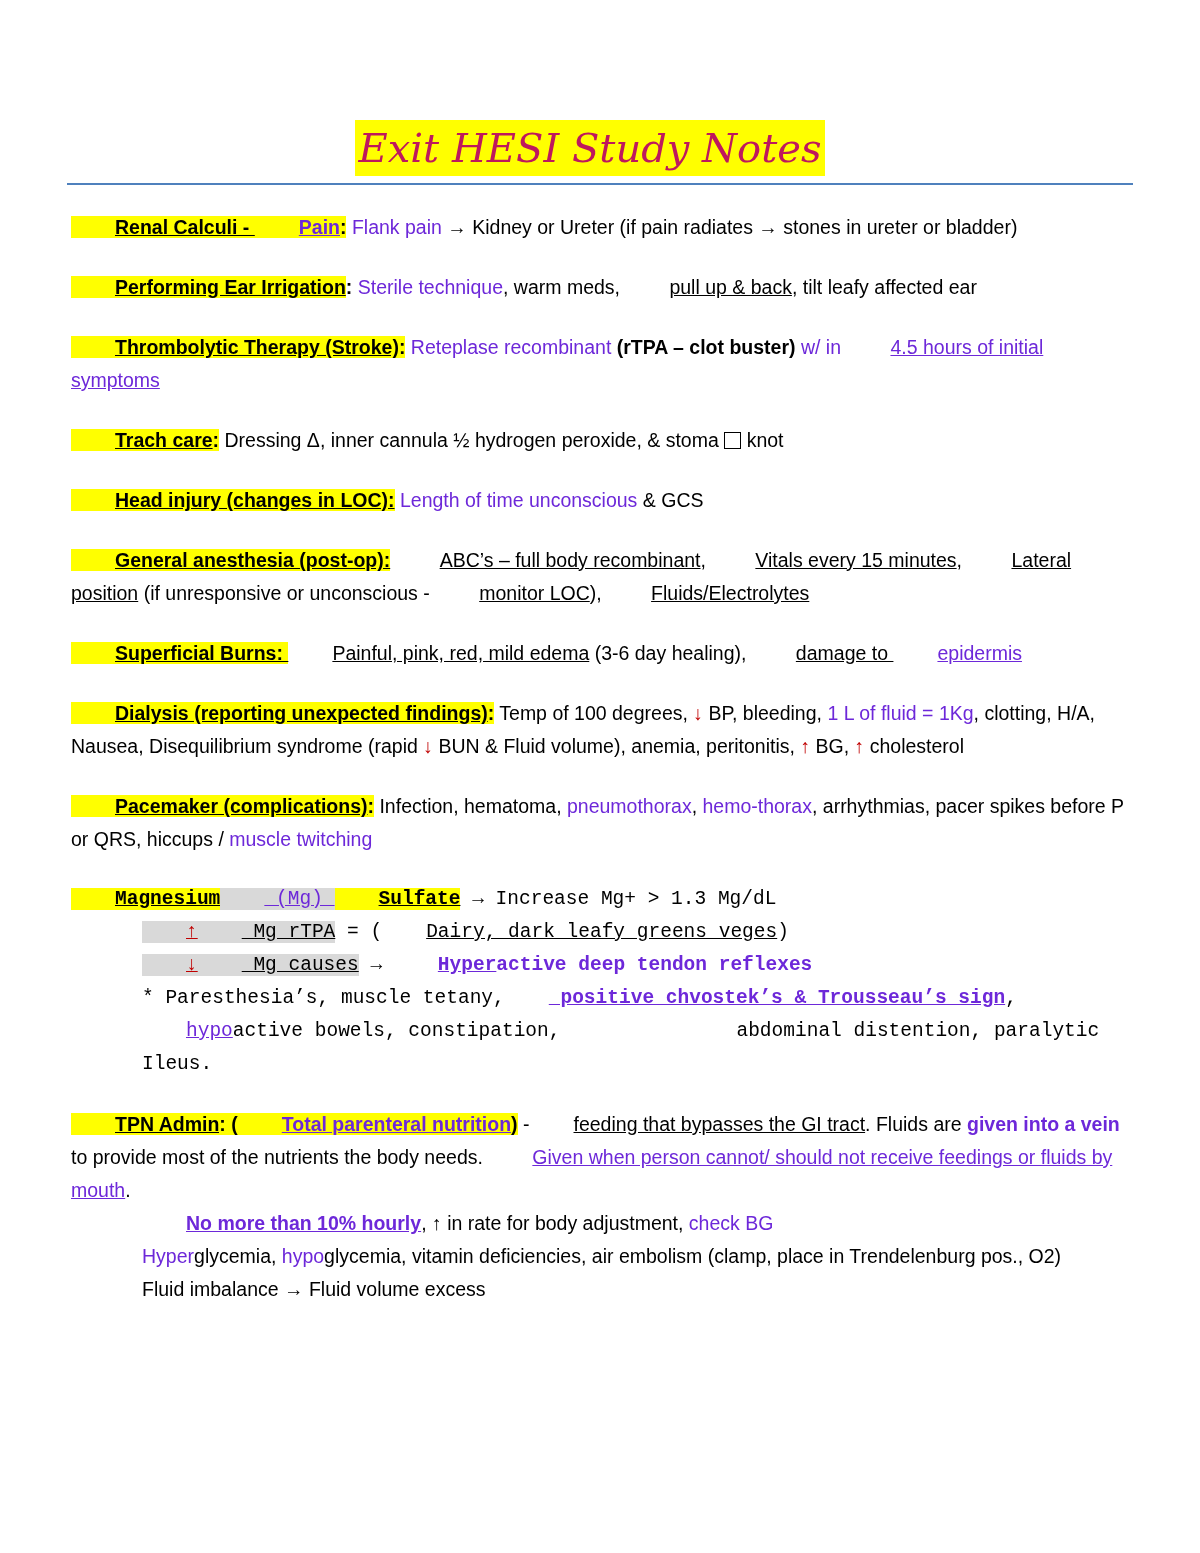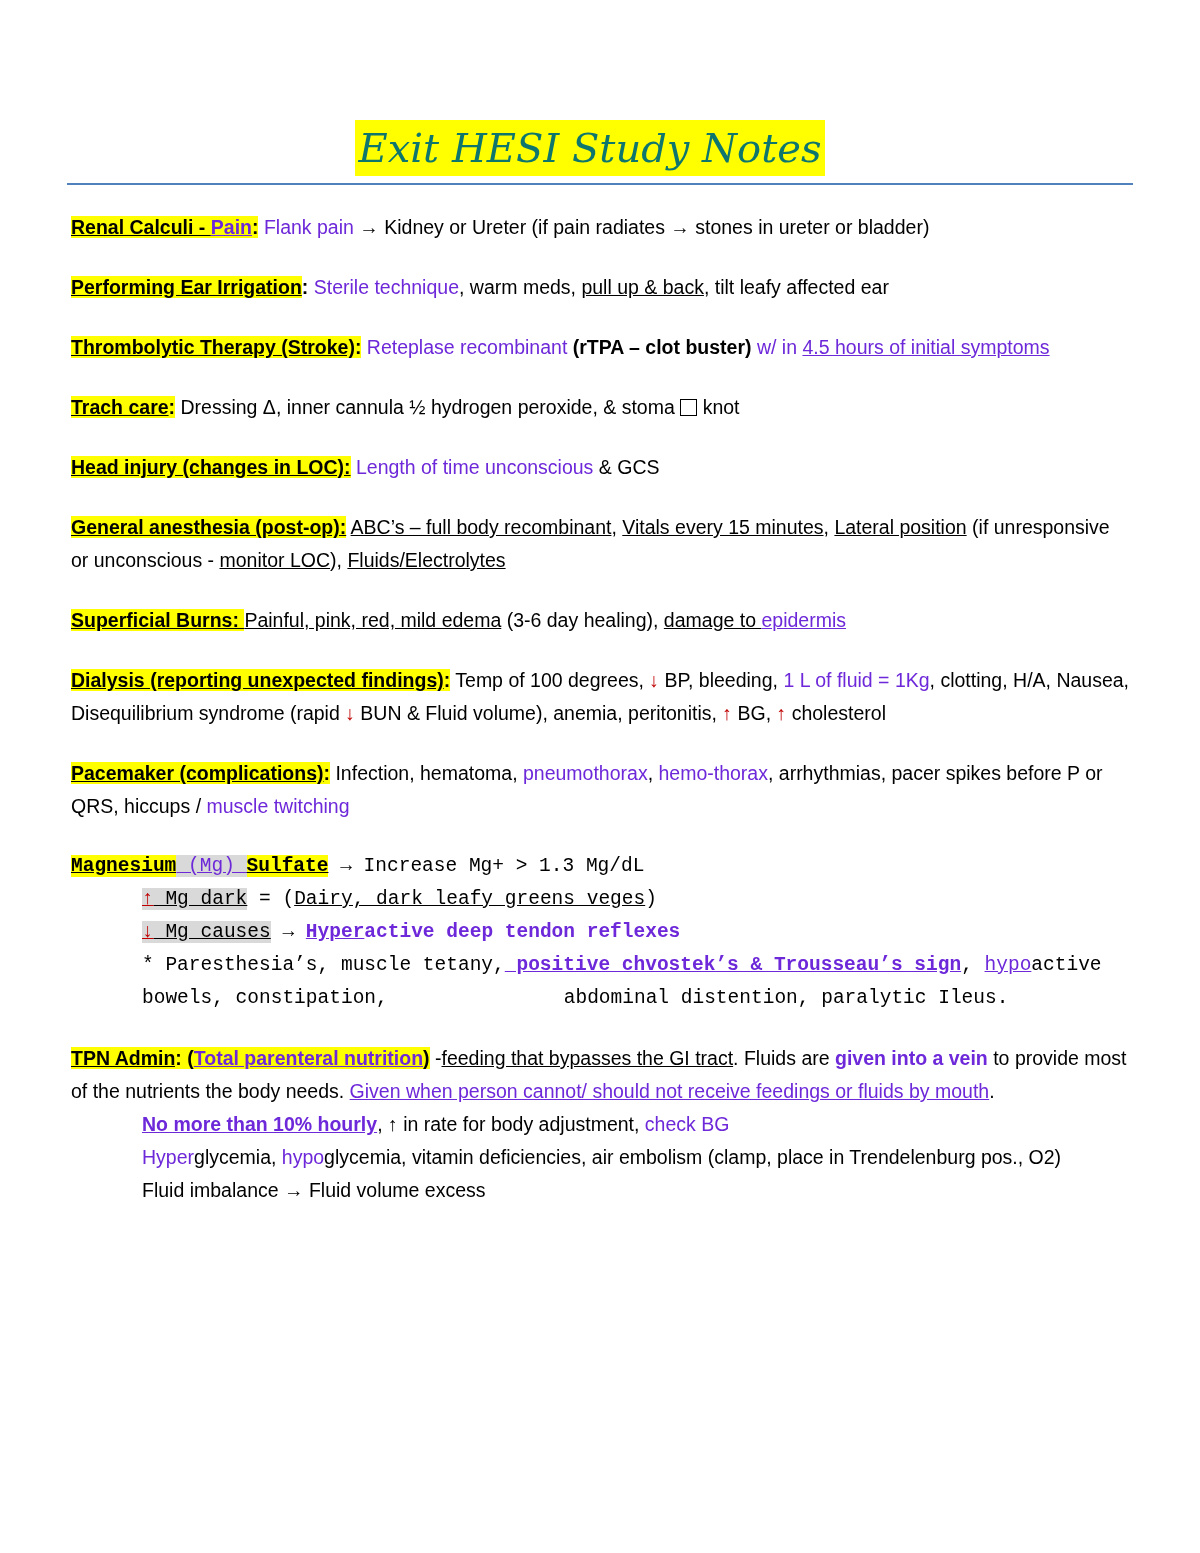--- a/index.html
+++ b/index.html
@@ -1,31 +1,31 @@
 <!DOCTYPE html>
 <html><head>
 <meta charset="utf-8">
 <style>
   html, body { margin: 0; padding: 0; background: #ffffff; }
   body { width: 1200px; height: 1553px; position: relative; overflow: hidden;
          font-family: "Liberation Sans", "DejaVu Sans", sans-serif; color: #000; }
   .page { position: absolute; left: 0; top: 0; width: 1200px; height: 1553px; }
   .title-wrap { position: absolute; left: 0; right: 0; top: 120px; text-align: center; }
-  .title { display: inline-block; background: #ffff00; color: #0f766e;
+  .title { display: inline-block; background: #ffff00; color: #be185d;
            font-family: "DejaVu Serif", "Liberation Serif", serif; font-style: italic;
            font-size: 40px; line-height: 56px; padding: 0 4px; margin-left: -20px; }
   .rule { position: absolute; left: 67px; width: 1066px; top: 183px; height: 2px; background: #4f81bd; }
   .content { position: absolute; left: 71px; top: 211px; width: 1060px;
              font-size: 19.5px; line-height: 33px; }
   .para { margin: 0 0 27px 0; white-space: normal; }
   .indent { padding-left: 71px; }
   .hl { background: #ffff00; }
   .gray { background: #d9d9d9; }
   .b { font-weight: bold; }
-  .u { text-decoration: underline; }
+  .u { text-decoration: underline; padding-left: 44px; }
   .red { color: #6d28d9; }
   .darkred { color: #c00000; }
   .gap { display: inline-block; width: 176px; }
   .bx { display: inline-block; width: 15px; height: 15px; border: 1.5px solid #000; vertical-align: -2px; }
 </style>
 </head>
 <body>
 
 <div class="page">
   <div class="title-wrap">
@@ -55,21 +55,21 @@
         <div><span class="b u hl">Superficial Burns: </span><span class="u">Painful, pink, red, mild edema</span><span> (3-6 day healing), </span><span class="u">damage to </span><span class="u red">epidermis</span></div>
       </div>
       <div class="para">
         <div><span class="b u hl">Dialysis (reporting unexpected findings)</span><span class="b hl">:</span><span> Temp of 100 degrees, </span><span class="b darkred">↓</span><span> BP, bleeding, </span><span class="red">1 L of fluid = 1Kg</span><span>, clotting, H/A, Nausea, Disequilibrium syndrome (rapid </span><span class="b darkred">↓</span><span> BUN &amp; Fluid volume), anemia, peritonitis, </span><span class="b darkred">↑</span><span> BG, </span><span class="b darkred">↑</span><span> cholesterol</span></div>
       </div>
       <div class="para">
         <div><span class="b u hl">Pacemaker (complications)</span><span class="b hl">:</span><span> Infection, hematoma, </span><span class="red">pneumothorax</span><span>, </span><span class="red">hemo-thorax</span><span>, arrhythmias, pacer spikes before P or QRS, hiccups / </span><span class="red">muscle twitching</span></div>
       </div>
       <div class="para" style="margin-bottom: 27px; font-family: Liberation Mono, monospace;">
         <div><span class="b u hl">Magnesium</span><span class="u red gray"> (Mg) </span><span class="b u hl">Sulfate</span><span> → Increase Mg+ &gt; 1.3 Mg/dL</span></div>
-        <div class="indent"><span class="u darkred gray">↑</span><span class="u gray"> Mg dark</span><span> = (</span><span class="u">Dairy, dark leafy greens veges</span><span>)</span></div>
+        <div class="indent"><span class="u darkred gray">↑</span><span class="u gray"> Mg rTPA</span><span> = (</span><span class="u">Dairy, dark leafy greens veges</span><span>)</span></div>
         <div class="indent"><span class="u darkred gray">↓</span><span class="u gray"> Mg causes</span><span class="b"> → </span><span class="b u red">Hyper</span><span class="b red">active deep tendon reflexes</span></div>
         <div class="indent"><span>* Paresthesia’s, muscle tetany,</span><span class="b u red"> positive chvostek’s &amp; Trousseau’s sign</span><span>, </span><span class="u red">hypo</span><span>active bowels, constipation,</span><span class="gap"></span><span>abdominal distention, paralytic Ileus.</span></div>
       </div>
       <div class="para" style="margin-bottom: 27px;">
         <div><span class="b u hl">TPN Admin</span><span class="b hl">: (</span><span class="b u red hl">Total parenteral nutrition</span><span class="b hl">)</span><span> -</span><span class="u">feeding that bypasses the GI tract</span><span>. Fluids are </span><span class="b red">given into a vein</span><span> to provide most of the nutrients the body needs. </span><span class="u red">Given when person cannot/ should not receive feedings or fluids by mouth</span><span>.</span></div>
         <div class="indent"><span class="b u red">No more than 10% hourly</span><span>, ↑ in rate for body adjustment, </span><span class="red">check BG</span></div>
         <div class="indent"><span class="red">Hyper</span><span>glycemia, </span><span class="red">hypo</span><span>glycemia, vitamin deficiencies, air embolism (clamp, place in Trendelenburg pos., O2)</span></div>
         <div class="indent"><span>Fluid imbalance → Fluid volume excess</span></div>
       </div>
     </div>

